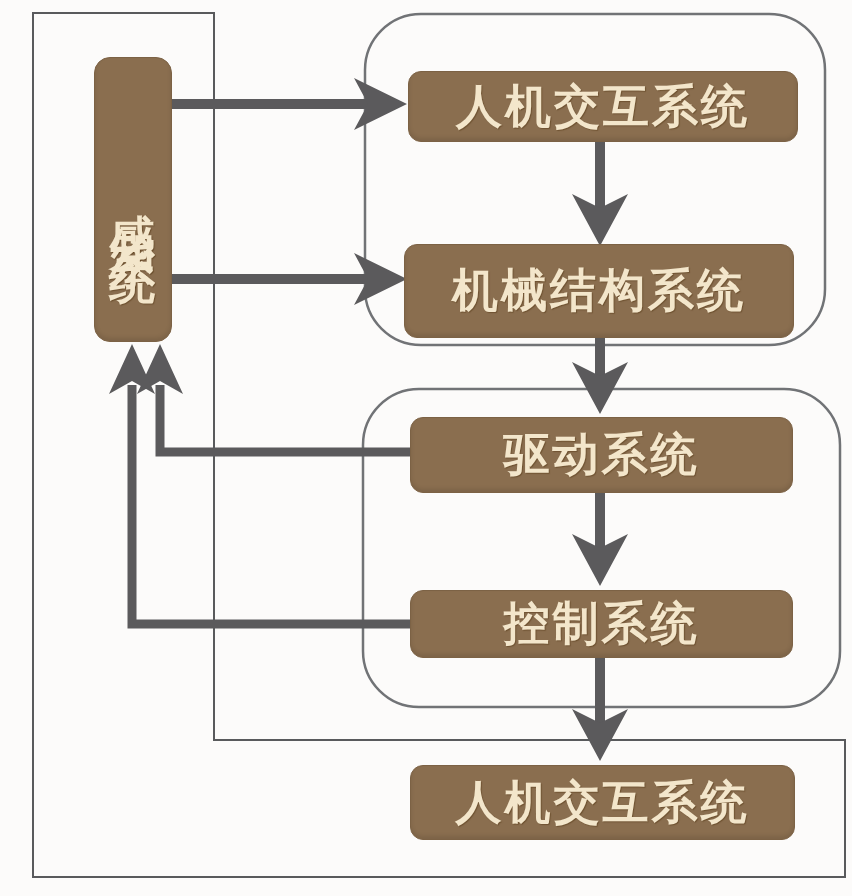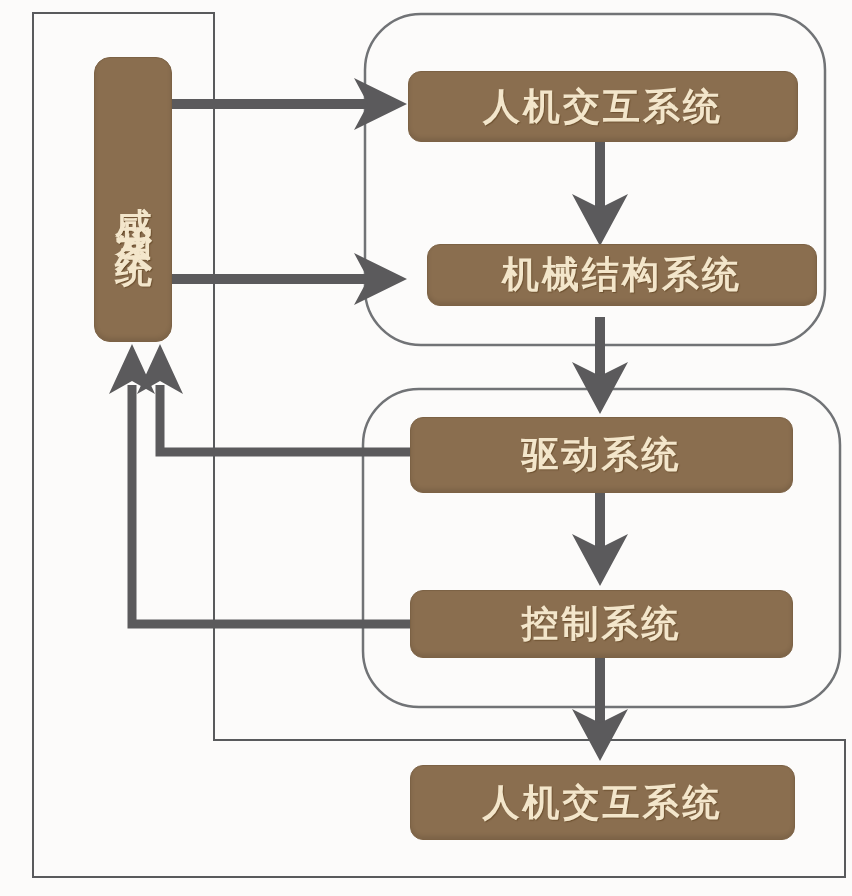--- a/index.html
+++ b/index.html
@@ -27,34 +27,34 @@
     border-radius: 13px;
     display: flex;
     align-items: center;
     justify-content: center;
     box-sizing: border-box;
     box-shadow: inset 0 -3px 4px rgba(0,0,0,0.10);
   }
   .node .lbl {
     color: #f3e6cb;
     font-weight: bold;
-    font-size: 37px;
+    font-size: 46px;
     letter-spacing: 3px;
     text-shadow: 1px 1px 1px rgba(90,60,25,0.55);
     white-space: nowrap;
   }
   .node .vlbl {
     writing-mode: vertical-rl;
     text-orientation: upright;
     letter-spacing: 14px;
     padding-top: 10px;
   }
   .n-perception { left: 94px;  top: 57px;  width: 78px;  height: 285px; border-radius: 16px; }
   .n-hmi-top    { left: 408px; top: 71px;  width: 390px; height: 71px; }
-  .n-mech       { left: 427px; top: 244px; width: 390px; height: 62px; }
+  .n-mech       { left: 404px; top: 244px; width: 390px; height: 94px; }
   .n-drive      { left: 410px; top: 417px; width: 383px; height: 76px; }
   .n-control    { left: 410px; top: 590px; width: 383px; height: 68px; justify-content: center; }
   .n-hmi-bottom { left: 410px; top: 765px; width: 385px; height: 75px; }
 </style>
 </head>
 <body>
 
 <div class="stage">
 
   <svg class="lines" width="852" height="896" viewBox="0 0 852 896">

